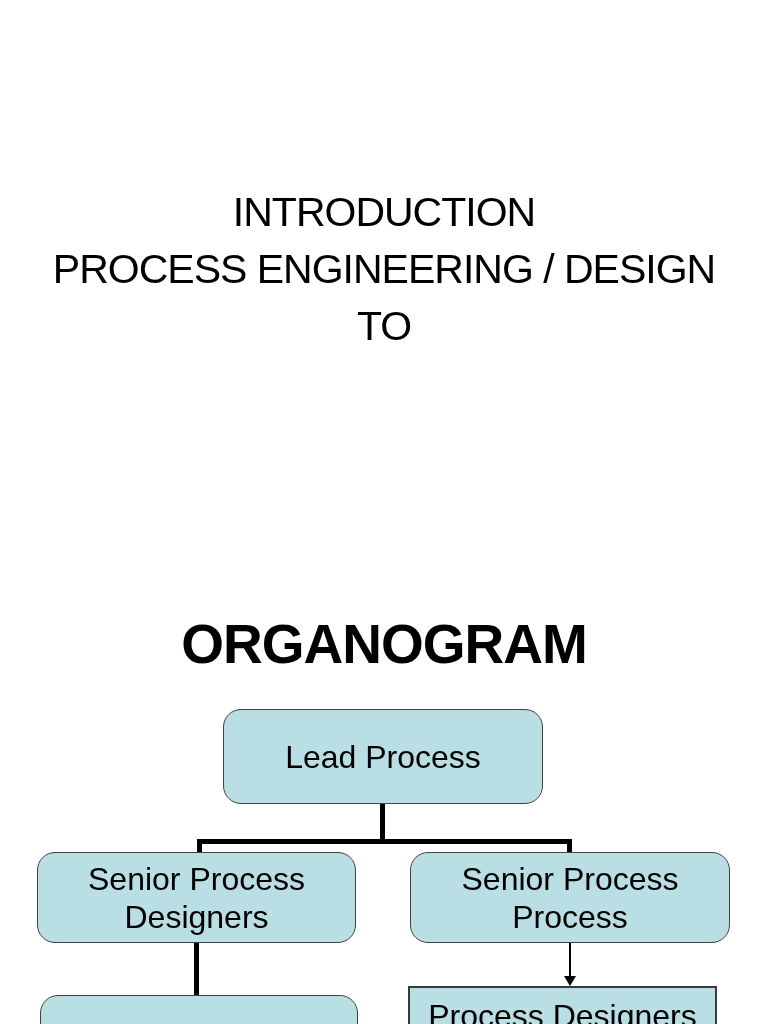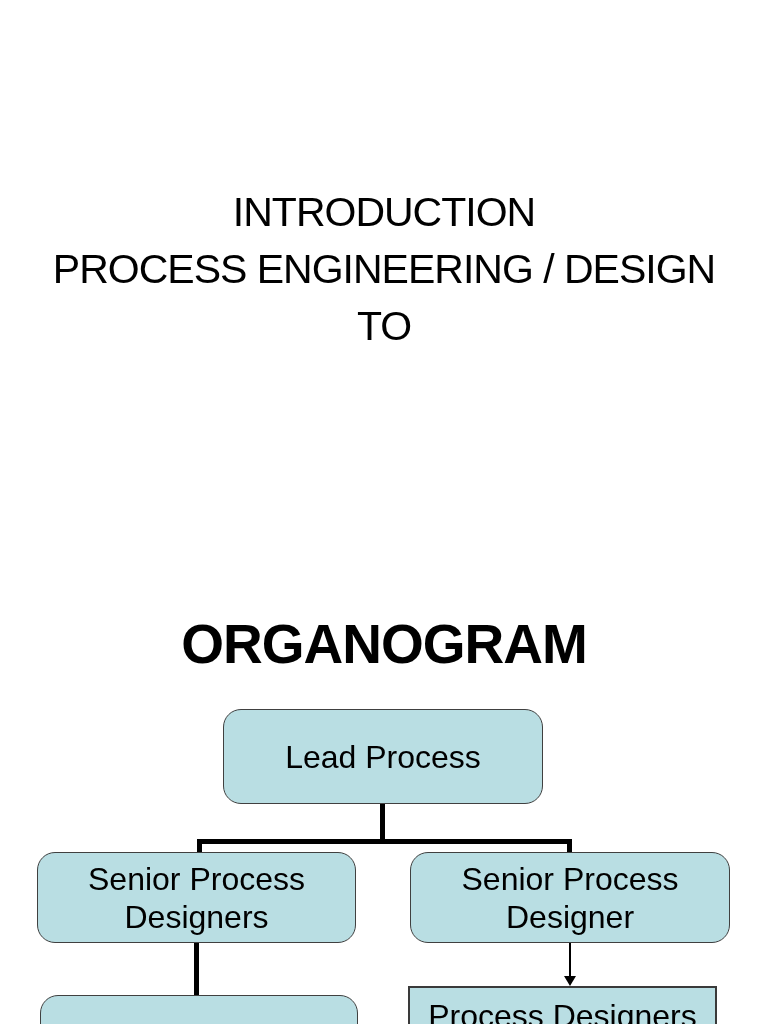--- a/index.html
+++ b/index.html
@@ -113,21 +113,21 @@
         <span>Lead Process</span>
       </div>
 
       <div class="node node-senior-engineer">
         <span>Senior Process</span>
         <span>Designers</span>
       </div>
 
       <div class="node node-senior-designer">
         <span>Senior Process</span>
-        <span>Designer</span>
+        <span>Process</span>
       </div>
 
       <div class="node node-sub-left">
         <span></span>
       </div>
 
       <div class="node node-process-designers">
         <span>Process Designers</span>
       </div>
 

